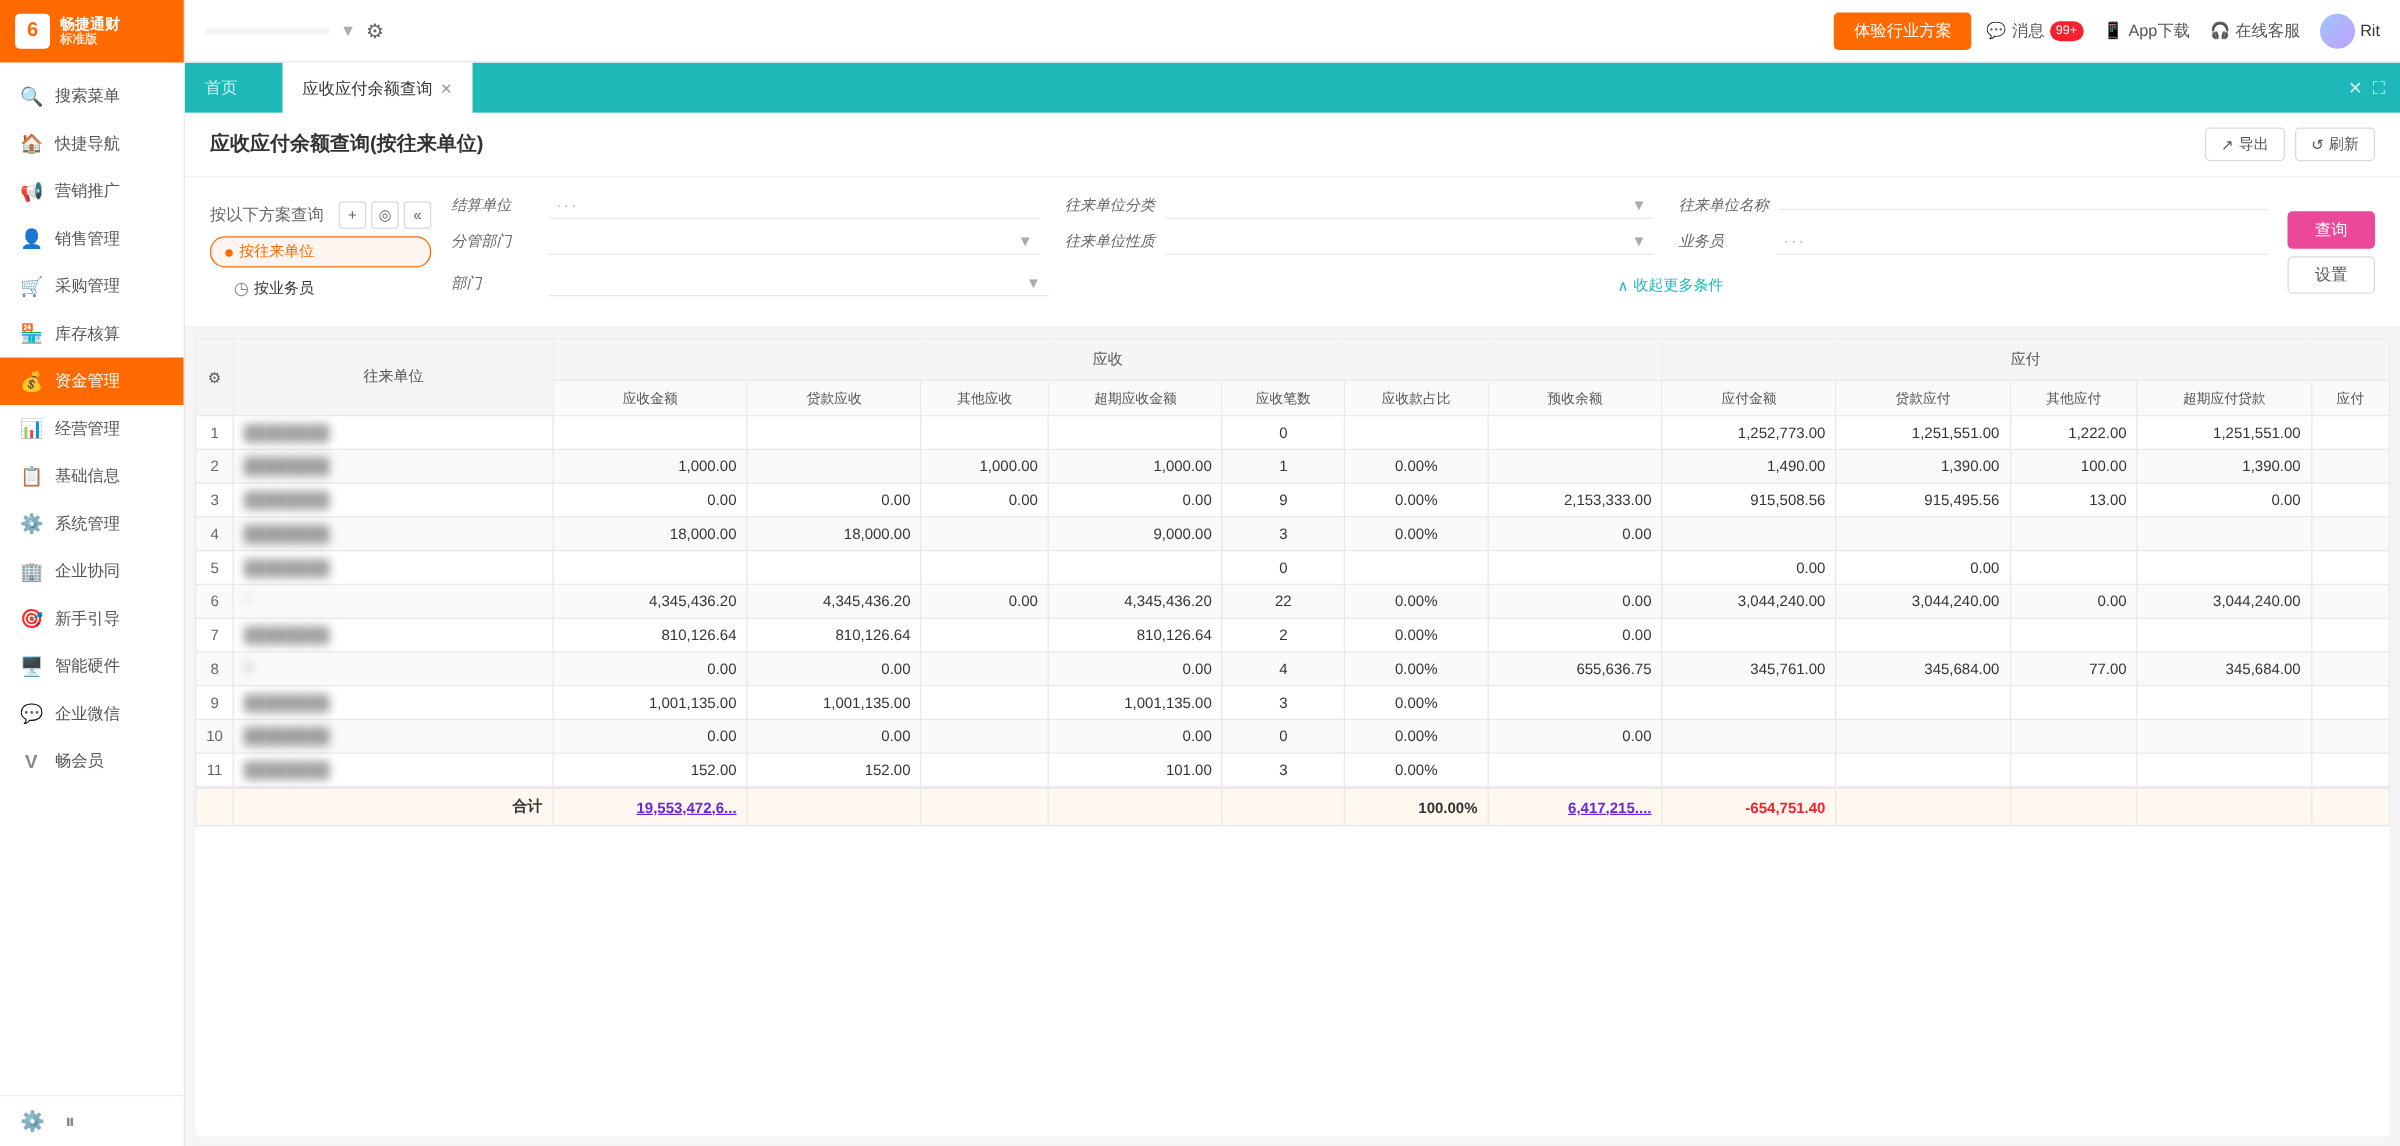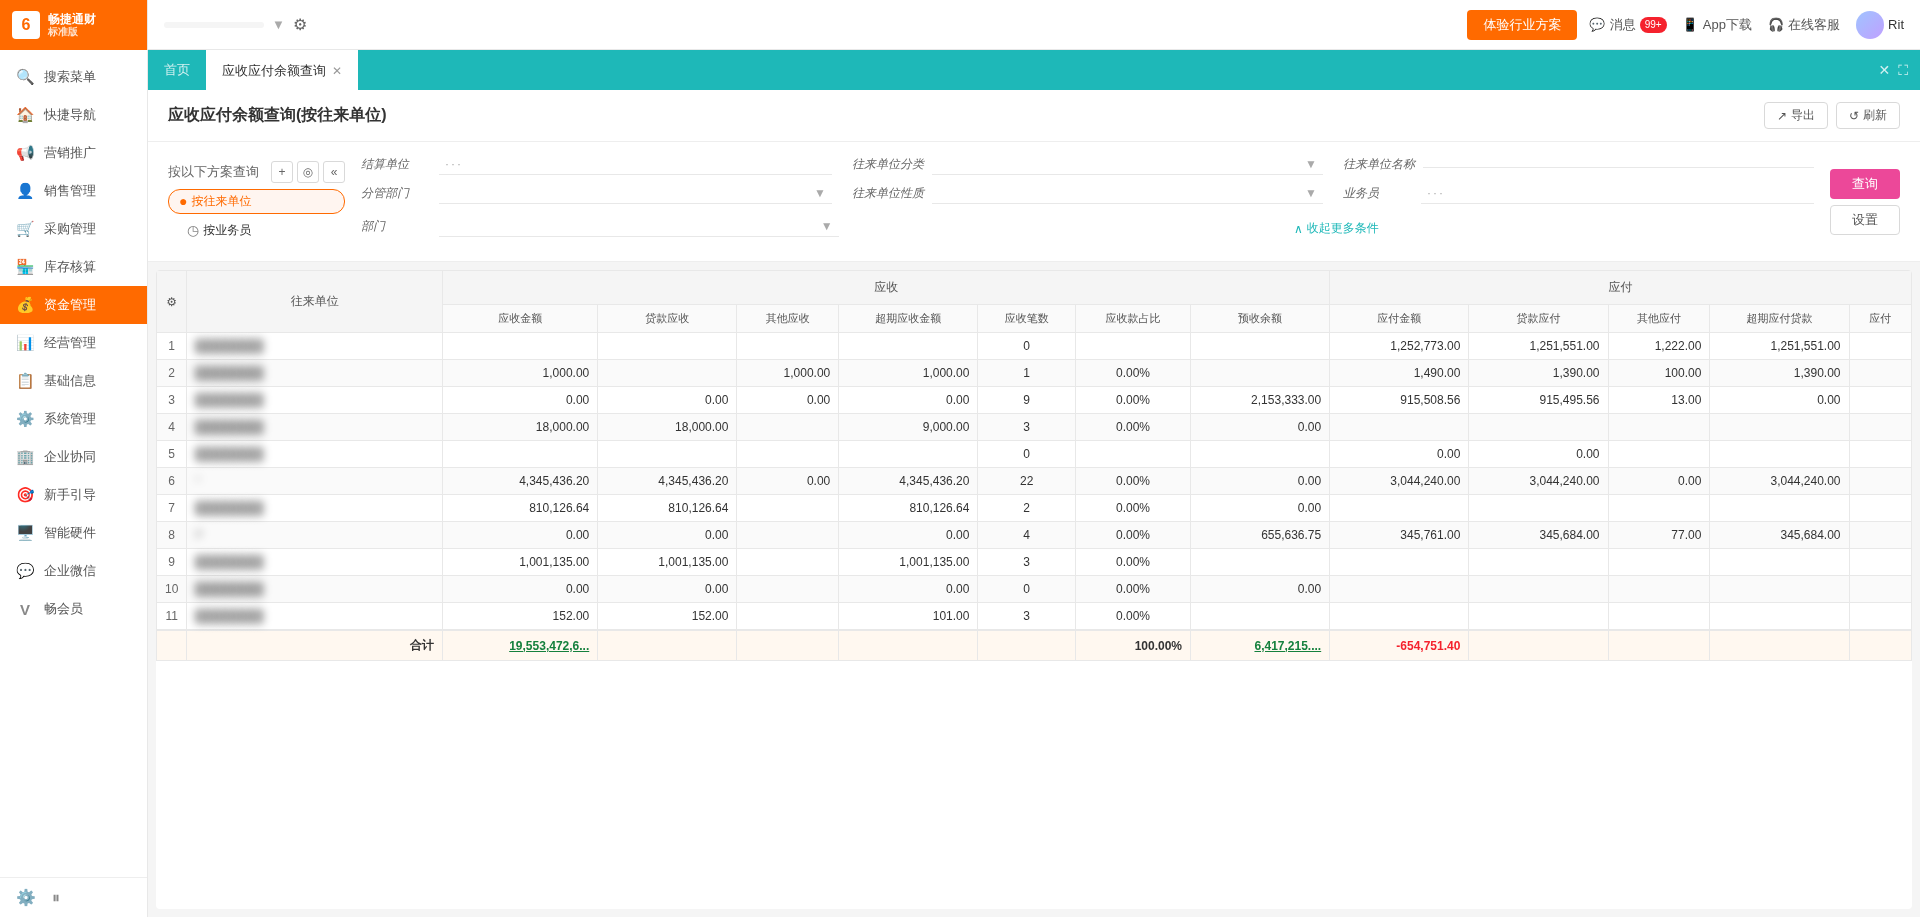--- a/index.html
+++ b/index.html
@@ -54,21 +54,21 @@
     
     .tab-bar {
       position: fixed; left: 148px; top: 50px; right: 0; height: 40px;
       background: #1eb8b8; display: flex; align-items: center; padding: 0 0;
       z-index: 98;
     }
     .tab-item {
       height: 52px; display: flex; align-items: center; padding: 0 16px;
       cursor: pointer; font-size: 13px; color: rgba(255,255,255,0.8); gap: 6px;
     }
-    .tab-item.active { background: #fff; color: #333; border-radius: 4px 4px 0 0; margin-top: 2px; }
+    .tab-item.active { background: #fff; color: #333; border-radius: 4px 4px 0 0; margin-top: 2px; margin-left: 20px; }
     .tab-item .tab-close { font-size: 12px; color: #999; cursor: pointer; }
     .tab-bar-actions { margin-left: auto; display: flex; align-items: center; gap: 8px; padding-right: 12px; color: rgba(255,255,255,0.8); font-size: 16px; cursor: pointer; }
 
     
     .main-content {
       position: fixed; left: 148px; top: 90px; right: 0; bottom: 0;
       background: #f5f5f5; overflow: hidden; display: flex; flex-direction: column;
     }
     .page-header {
       background: #fff; padding: 12px 20px; display: flex; align-items: center;
@@ -114,21 +114,21 @@
     table { width: 100%; border-collapse: collapse; font-size: 12px; }
     thead { position: sticky; top: 0; z-index: 10; }
     .th-group { background: #f5f5f5; }
     .th-group th { padding: 8px 8px; text-align: center; border: 1px solid #e8e8e8; color: #555; font-weight: 500; }
     .th-sub { background: #fafafa; }
     .th-sub th { padding: 6px 8px; text-align: center; border: 1px solid #e8e8e8; color: #555; font-weight: 400; font-size: 11px; }
     tbody tr { background: #fff; }
     tbody tr:nth-child(even) { background: #fafafa; }
     td { padding: 6px 8px; border: 1px solid #e8e8e8; color: #333; white-space: nowrap; text-align: center; }
     td.num { text-align: right; }
-    td.link { color: #15803d; text-decoration: underline; cursor: pointer; }
+    td.link { color: #6d28d9; text-decoration: underline; cursor: pointer; }
     .tfoot-row td { background: #fff8f0; font-weight: bold; border-top: 2px solid #e8e8e8; }
     .blurred { color: transparent; text-shadow: 0 0 8px rgba(0,0,0,0.4); user-select: none; }
     .gear-cell { width: 30px; }
     .col-partner { min-width: 160px; text-align: left; }
     .row-num { color: #666; width: 30px; }
   </style>
 </head>
 <body>
 
 <div class="sidebar">

